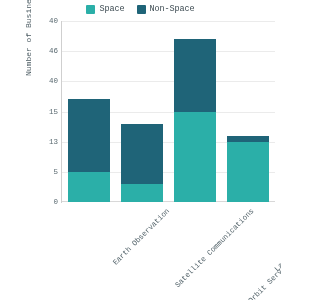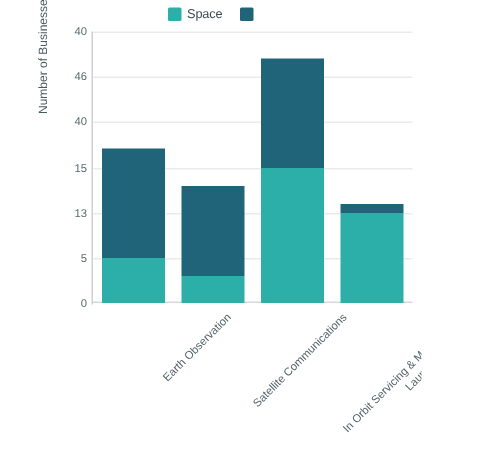--- a/index.html
+++ b/index.html
@@ -13,20 +13,21 @@
     font-family: "Liberation Sans", sans-serif;
     overflow: hidden;
     position: relative;
   }
 
   #chart-root {
     position: absolute;
     left: 0; top: 0;
     width: 281px;
     height: 220px;
+    font-family: Liberation Mono, monospace;
   }
 
   
   .legend {
     position: absolute;
     left: 0;
     top: 4px;
     width: 281px;
     display: flex;
     justify-content: center;
@@ -152,20 +153,21 @@
 
 <div id="chart-root">
 
   <div class="legend">
     <div class="legend-item">
       <span class="legend-swatch" style="background: rgb(43, 175, 168);"></span>
       <span class="legend-label">Space</span>
     </div>
     <div class="legend-item">
       <span class="legend-swatch" style="background: rgb(31, 100, 120);"></span>
+      <span class="legend-label">Non-Space</span>
     </div>
   </div>
 
   <div class="y-axis-title">Number of Businesses</div>
 
   <div class="ticks">
       <div class="tick-label" style="top: 181px;">0</div>
       <div class="tick-label" style="top: 150.833px;">5</div>
       <div class="tick-label" style="top: 120.667px;">13</div>
       <div class="tick-label" style="top: 90.5px;">15</div>

